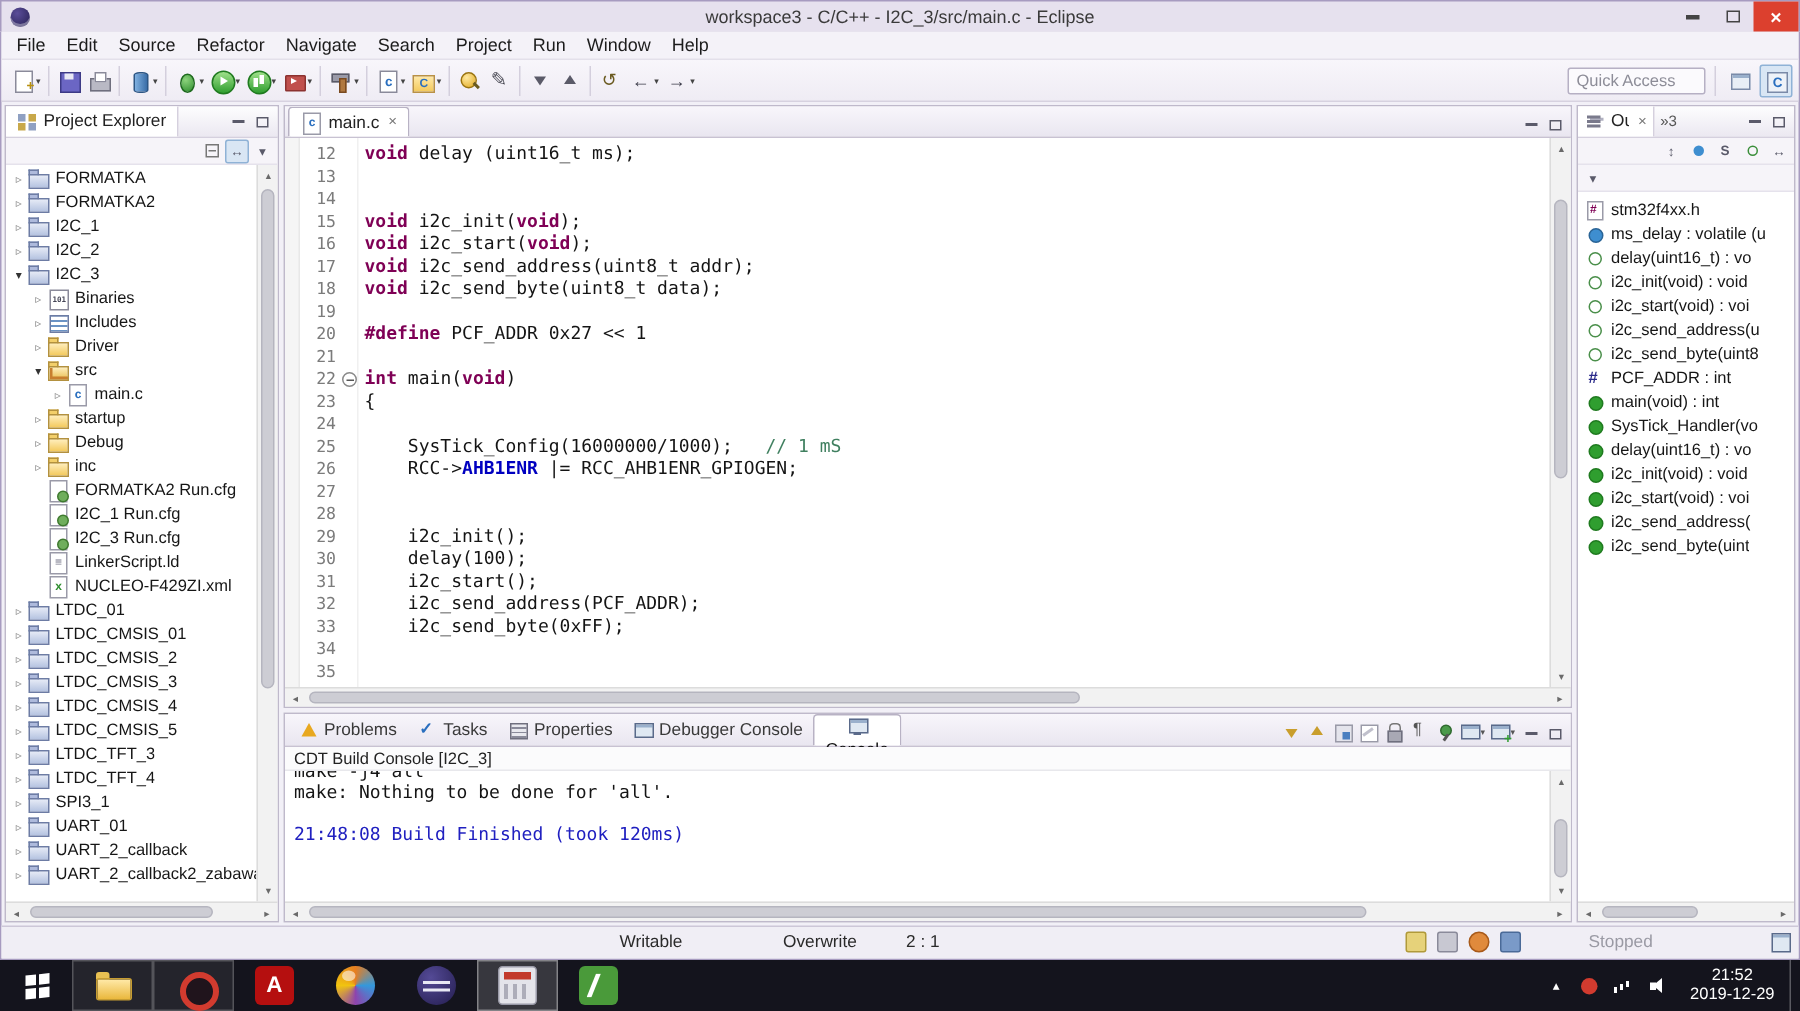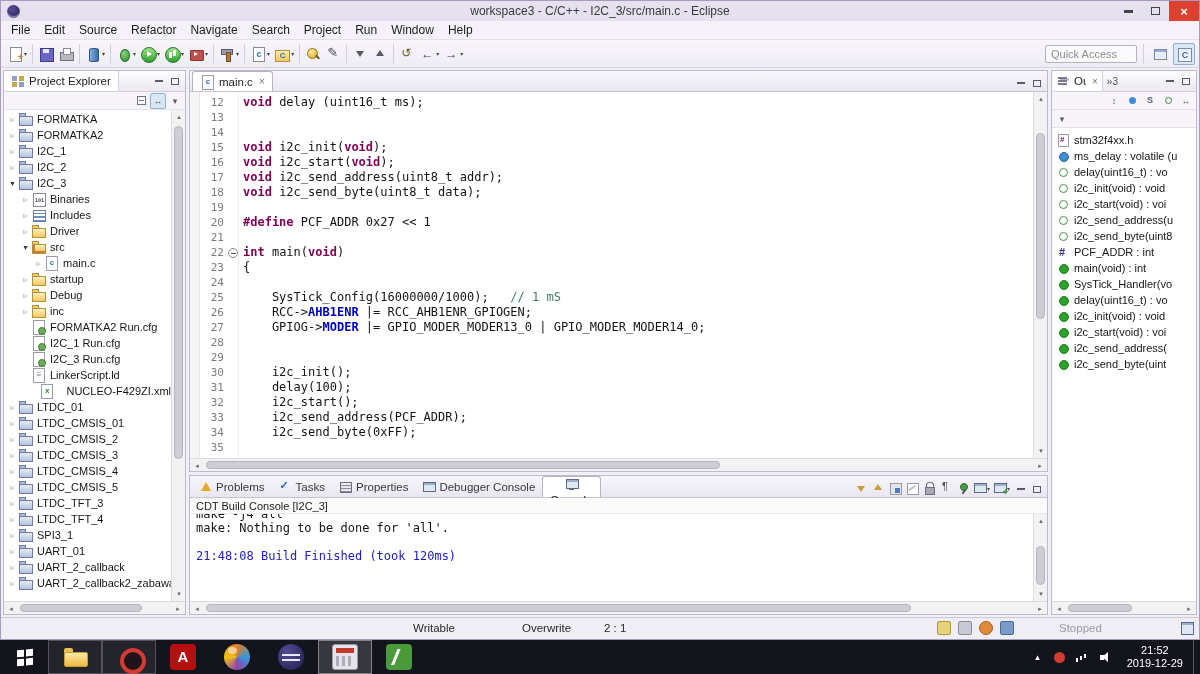--- a/index.html
+++ b/index.html
@@ -533,21 +533,21 @@
               <div class="trow" style="padding-left: 16px;">
                 <span class="tw"></span>
                 <span class="fi fi-cfg"></span>
                 <span class="tlabel">I2C_3 Run.cfg</span>
               </div>
               <div class="trow" style="padding-left: 16px;">
                 <span class="tw"></span>
                 <span class="fi fi-ld"></span>
                 <span class="tlabel">LinkerScript.ld</span>
               </div>
-              <div class="trow" style="padding-left: 16px; justify-content: space-between;">
+              <div class="trow" style="padding-left: 16px;">
                 <span class="tw"></span>
                 <span class="fi fi-xml"></span>
                 <span class="tlabel">NUCLEO-F429ZI.xml</span>
               </div>
               <div class="trow" style="padding-left: 3px;">
                 <span class="tw">▹</span>
                 <span class="fi fi-project"></span>
                 <span class="tlabel">LTDC_01</span>
               </div>
               <div class="trow" style="padding-left: 3px;">
@@ -703,21 +703,20 @@
                   <div class="cline"><span class="tok-k">void</span><span class="tok-p"> i2c_send_address(uint8_t addr);</span></div>
                   <div class="cline"><span class="tok-k">void</span><span class="tok-p"> i2c_send_byte(uint8_t data);</span></div>
                   <div class="cline"><span class="tok-p">&nbsp;</span></div>
                   <div class="cline"><span class="tok-k">#define</span><span class="tok-p"> PCF_ADDR 0x27 &lt;&lt; 1</span></div>
                   <div class="cline"><span class="tok-p">&nbsp;</span></div>
                   <div class="cline"><span class="tok-k">int</span><span class="tok-p"> main(</span><span class="tok-k">void</span><span class="tok-p">)</span></div>
                   <div class="cline"><span class="tok-p">{</span></div>
                   <div class="cline"><span class="tok-p">&nbsp;</span></div>
                   <div class="cline"><span class="tok-p">    SysTick_Config(16000000/1000);</span><span class="tok-c">   // 1 mS</span></div>
                   <div class="cline"><span class="tok-p">    RCC-&gt;</span><span class="tok-f">AHB1ENR</span><span class="tok-p"> |= RCC_AHB1ENR_GPIOGEN;</span></div>
-                  <div class="cline"><span class="tok-p">    GPIOG-&gt;</span><span class="tok-f">MODER</span><span class="tok-p"> |= GPIO_MODER_MODER13_0 | GPIO_MODER_MODER14_0;</span></div>
                   <div class="cline"><span class="tok-p">&nbsp;</span></div>
                   <div class="cline"><span class="tok-p">&nbsp;</span></div>
                   <div class="cline"><span class="tok-p">    i2c_init();</span></div>
                   <div class="cline"><span class="tok-p">    delay(100);</span></div>
                   <div class="cline"><span class="tok-p">    i2c_start();</span></div>
                   <div class="cline"><span class="tok-p">    i2c_send_address(PCF_ADDR);</span></div>
                   <div class="cline"><span class="tok-p">    i2c_send_byte(0xFF);</span></div>
                   <div class="cline"><span class="tok-p">&nbsp;</span></div>
                 </div>
             </div>

